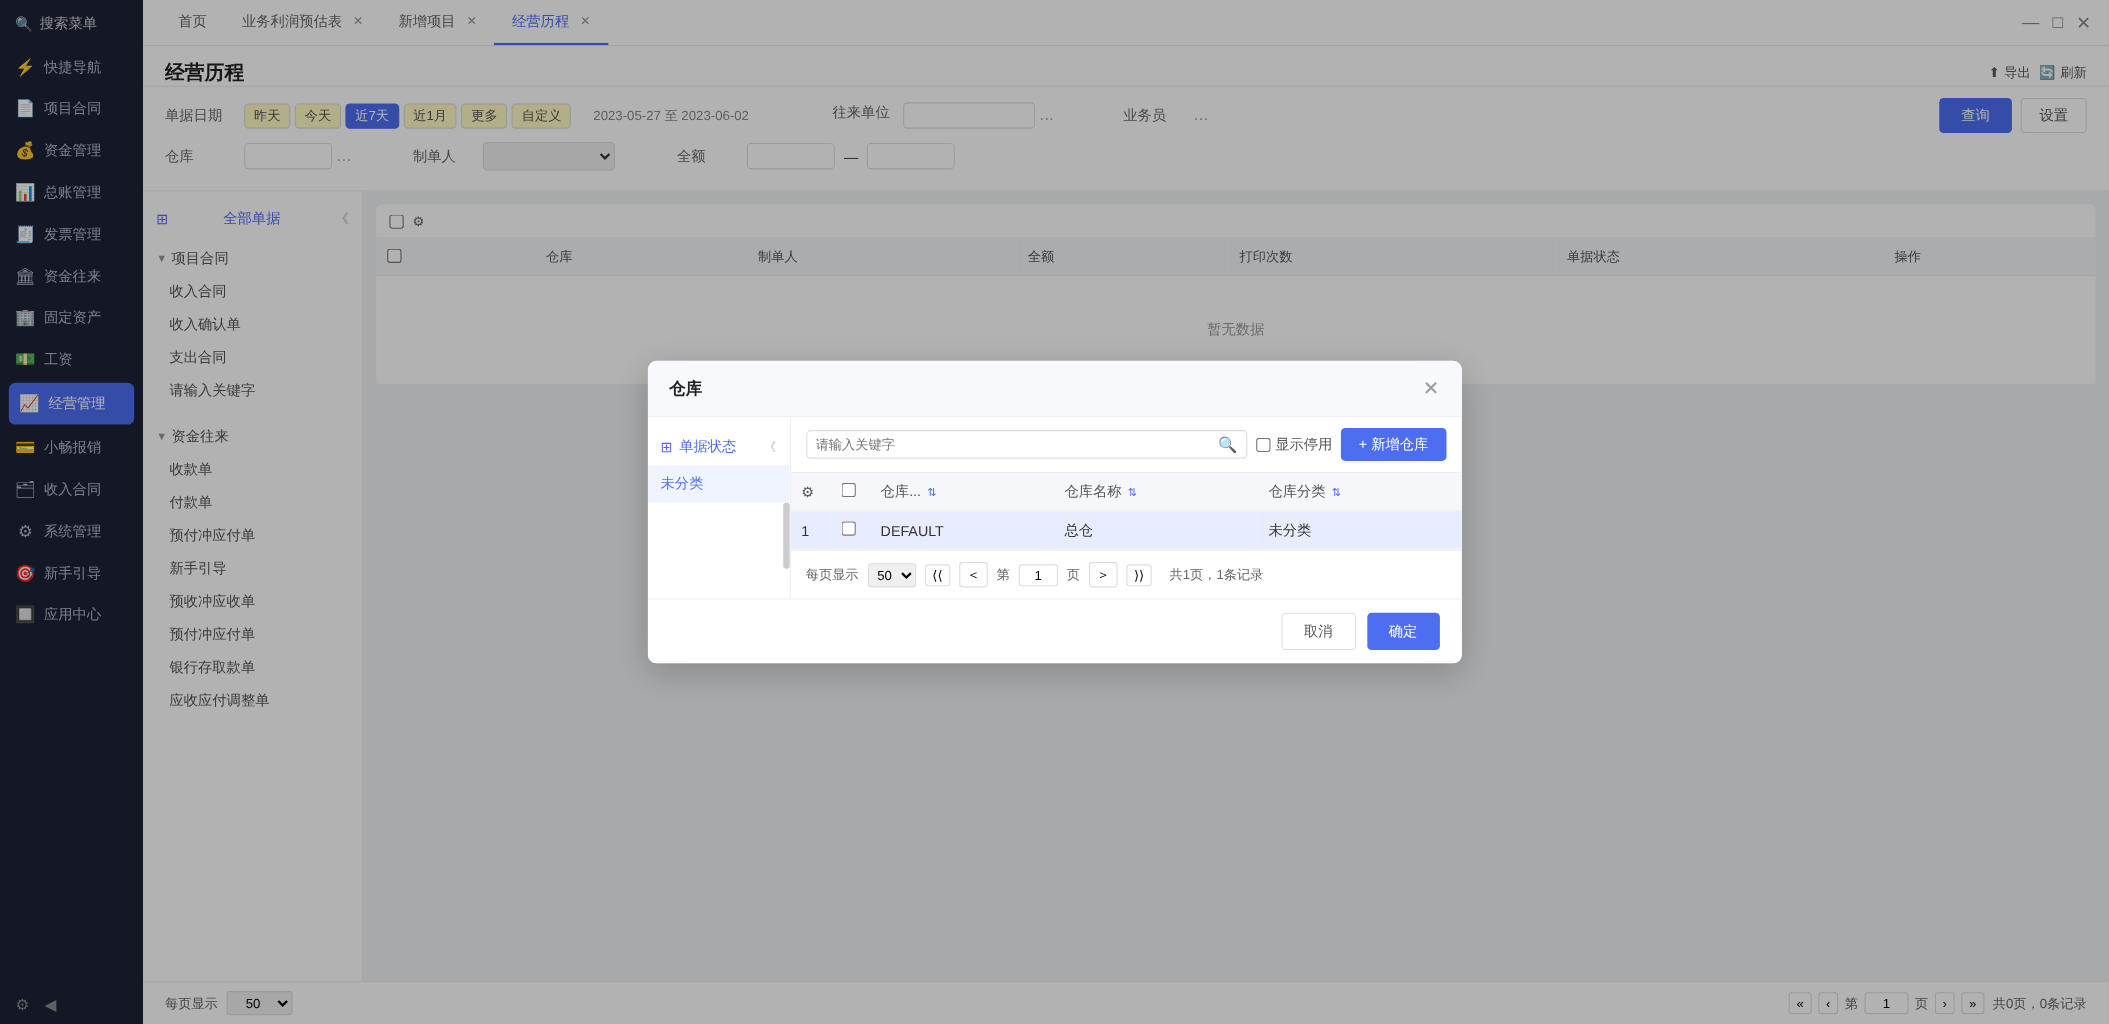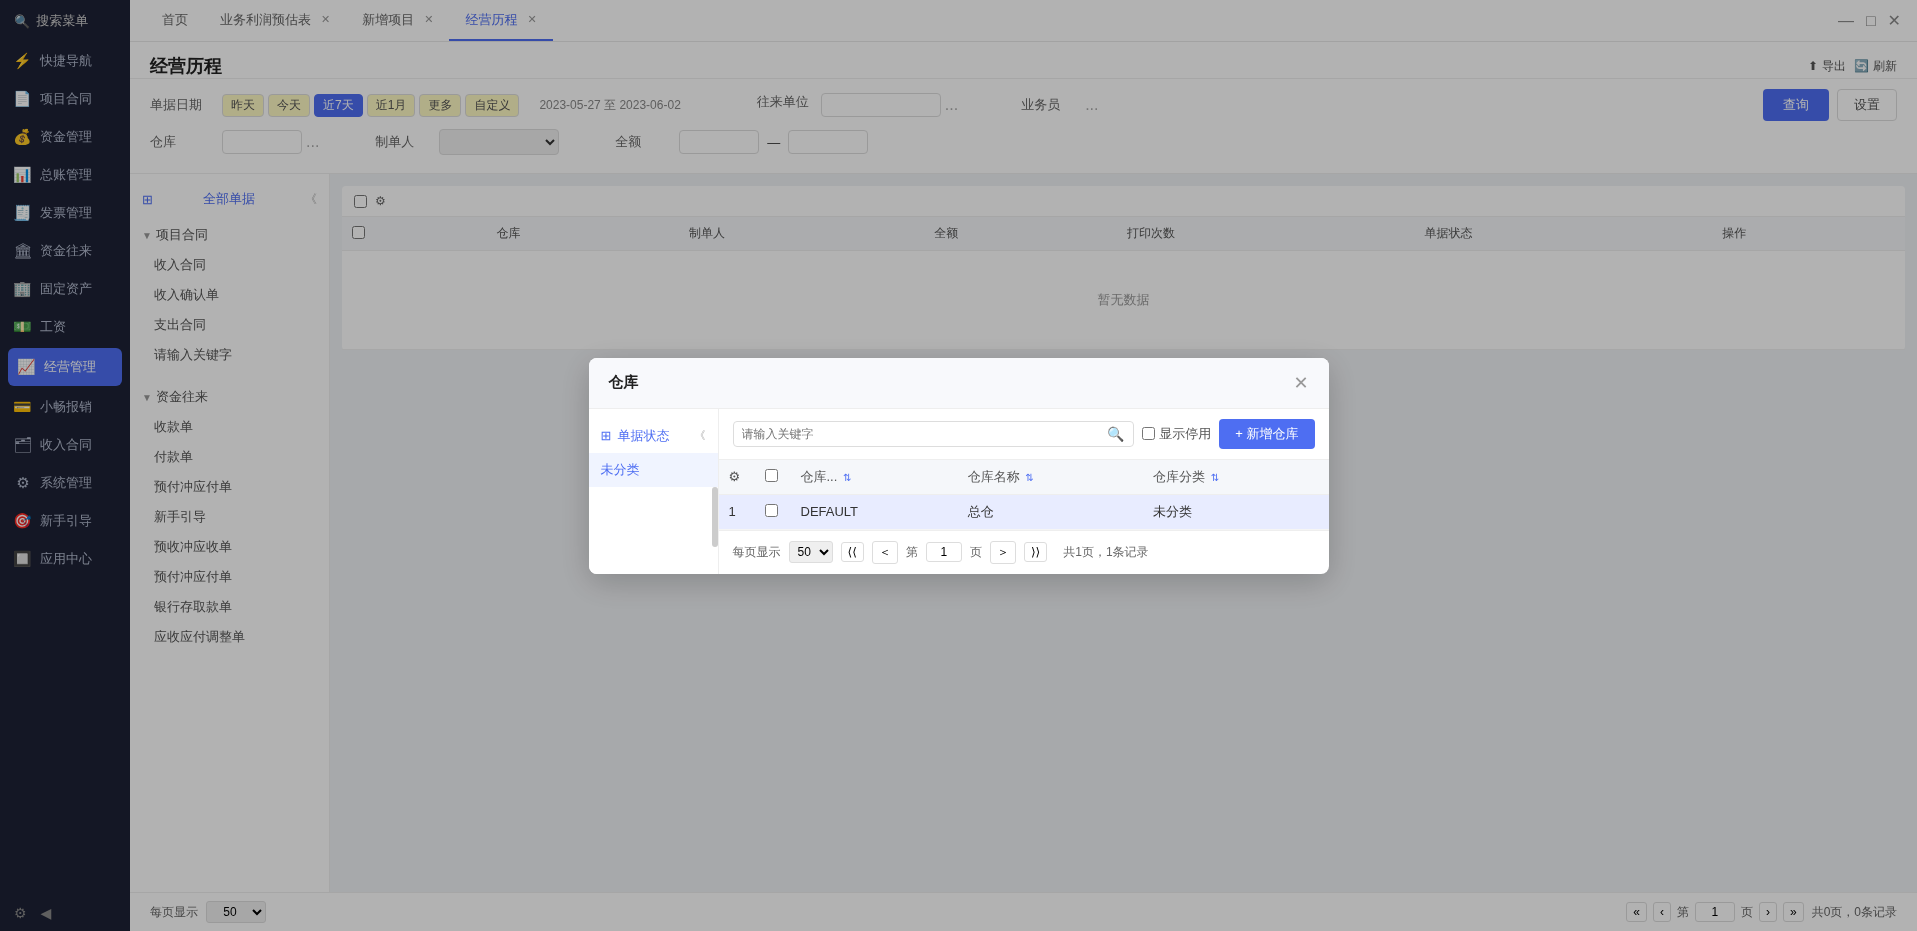--- a/index.html
+++ b/index.html
@@ -566,14 +566,18 @@
           <span>第</span>
           <input class="page-input" value="1" style="width: 36px;">
           <span>页</span>
           <button class="page-btn">＞</button>
           <button class="page-btn">⟩⟩</button>
           <span style="margin-left:8px;">共1页，1条记录</span>
         </div>
       </div>
     </div>
 
+    <div class="modal-footer">
+      <button class="btn-cancel">取消</button>
+      <button class="btn-confirm">确定</button>
+    </div>
   </div>
 </div>
 
 </body></html>

